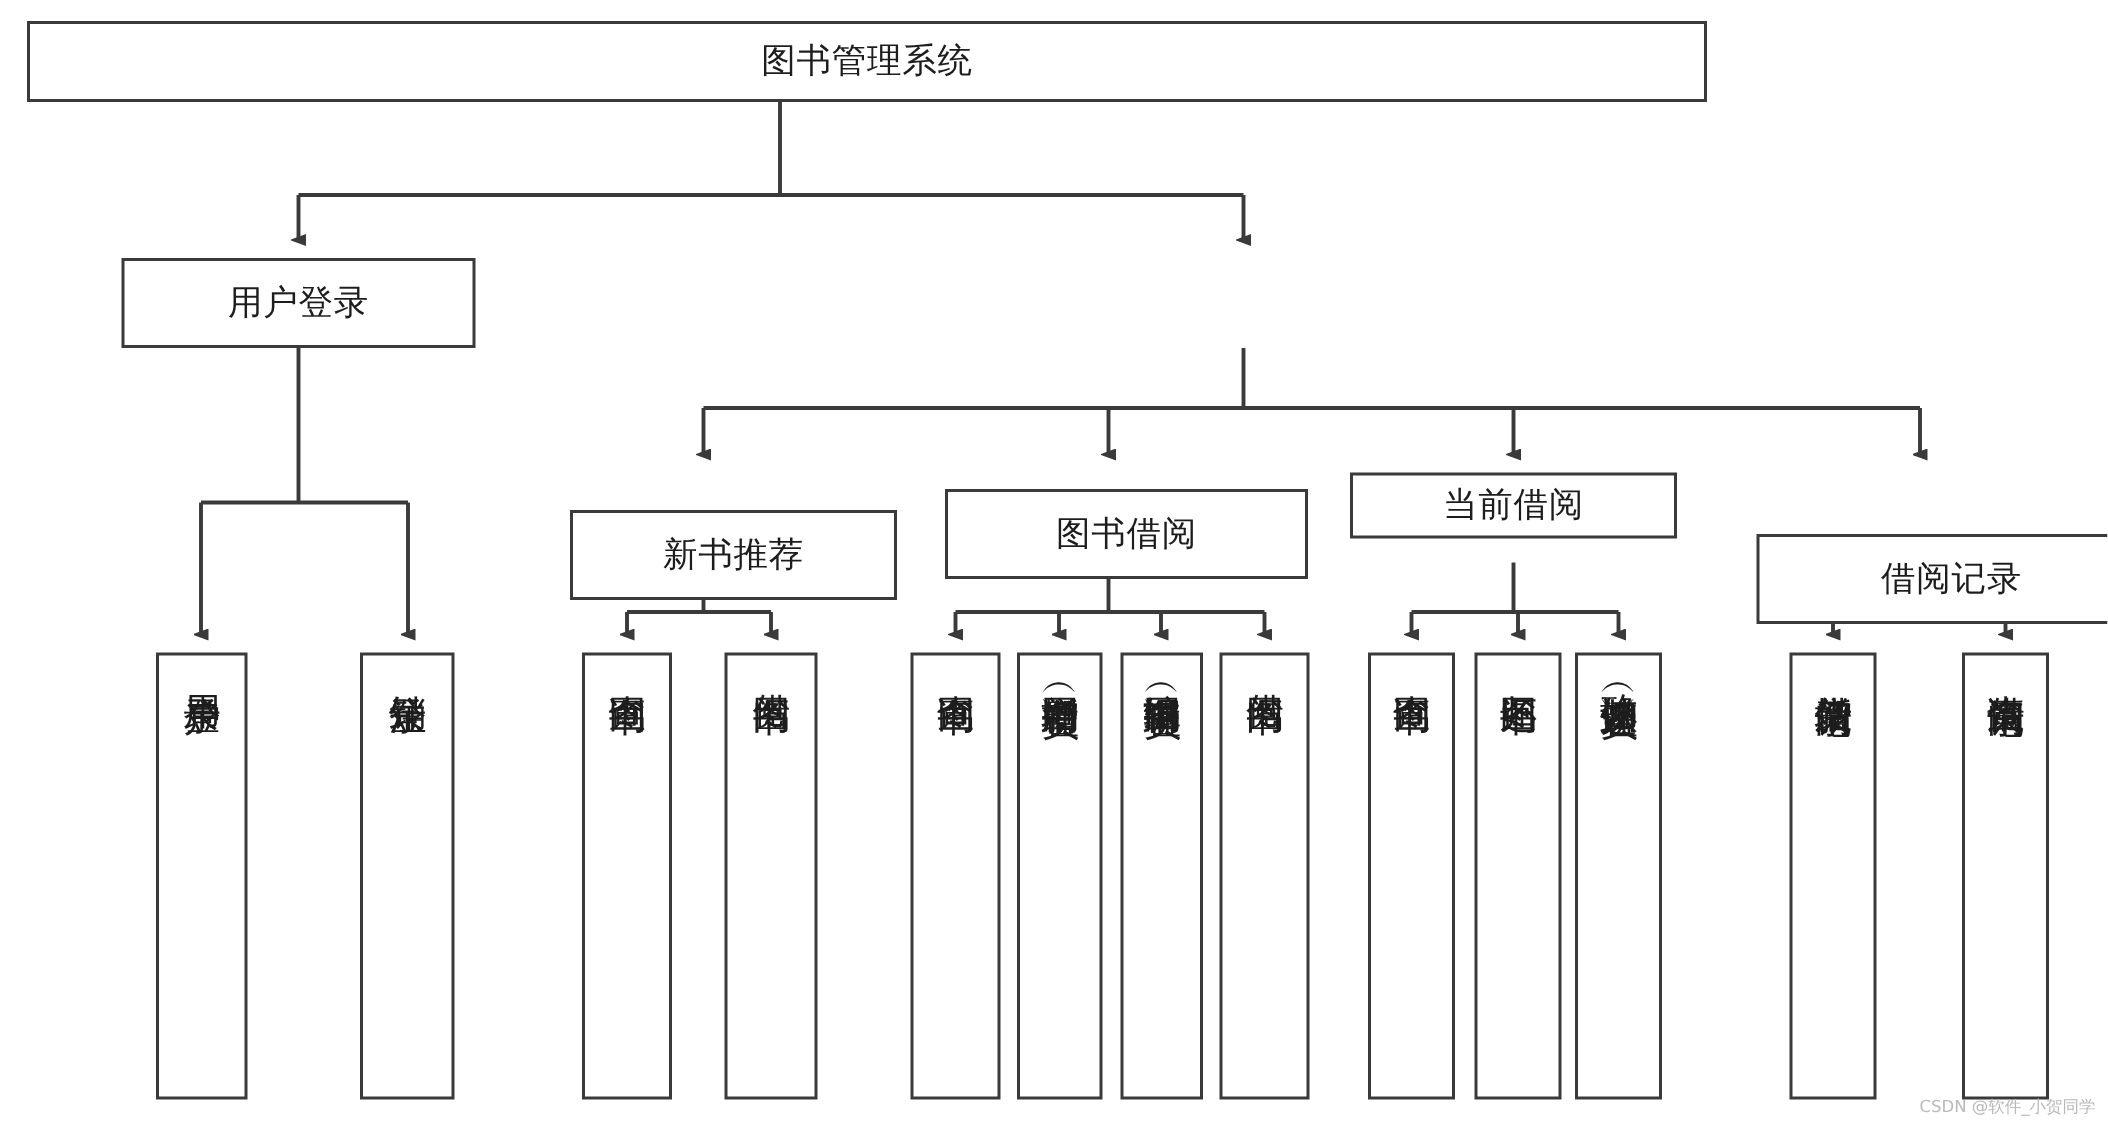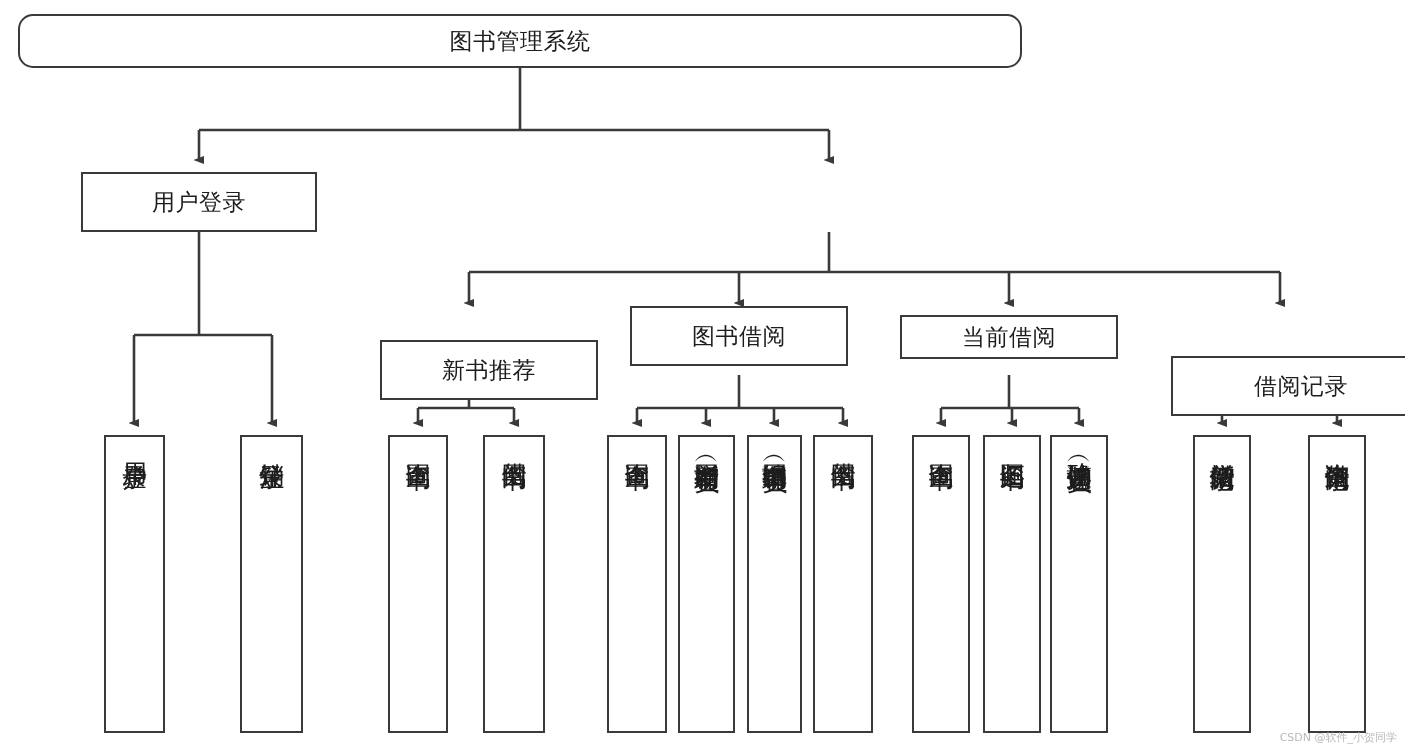--- a/index.html
+++ b/index.html
@@ -120,32 +120,32 @@
       <path d="M1012,408 L1012,423" marker-end="url(#arrow)"></path>
       <path d="M1079,408 L1079,423" marker-end="url(#arrow)"></path>
 
       <path d="M1280,375 L1280,408"></path>
       <path d="M1222,408 L1337,408"></path>
       <path d="M1222,408 L1222,423" marker-end="url(#arrow)"></path>
       <path d="M1337,408 L1337,423" marker-end="url(#arrow)"></path>
     </g>
   </svg>
 
-  <div class="node root horiz" style="left:18px; top:14px; width:1004px; height:54px;border-radius:15px;">
+  <div class="node root horiz" style="left:18px; top:14px; width:1120px; height:54px;">
     <span class="label">图书管理系统</span>
   </div>
 
   <div class="node horiz" style="left:81px; top:172px; width:236px; height:60px;">
     <span class="label">用户登录</span>
   </div>
 
   <div class="node horiz" style="left:380px; top:315px; width:218px; height:60px;margin-top:25px;">
     <span class="label">新书推荐</span>
   </div>
-  <div class="node horiz" style="left:630px; top:306px; width:218px; height:60px;">
+  <div class="node horiz" style="left:630px; top:326px; width:242px; height:60px;">
     <span class="label">图书借阅</span>
   </div>
   <div class="node horiz" style="left:900px; top:315px; width:218px; height:44px;justify-content:center;">
     <span class="label">当前借阅</span>
   </div>
   <div class="node horiz" style="left:1171px; top:315px; width:260px; height:60px;margin-top:41px;">
     <span class="label">借阅记录</span>
   </div>
 
   <div class="node leaf" style="left:104px; top:435px; width:61px; height:298px;">

